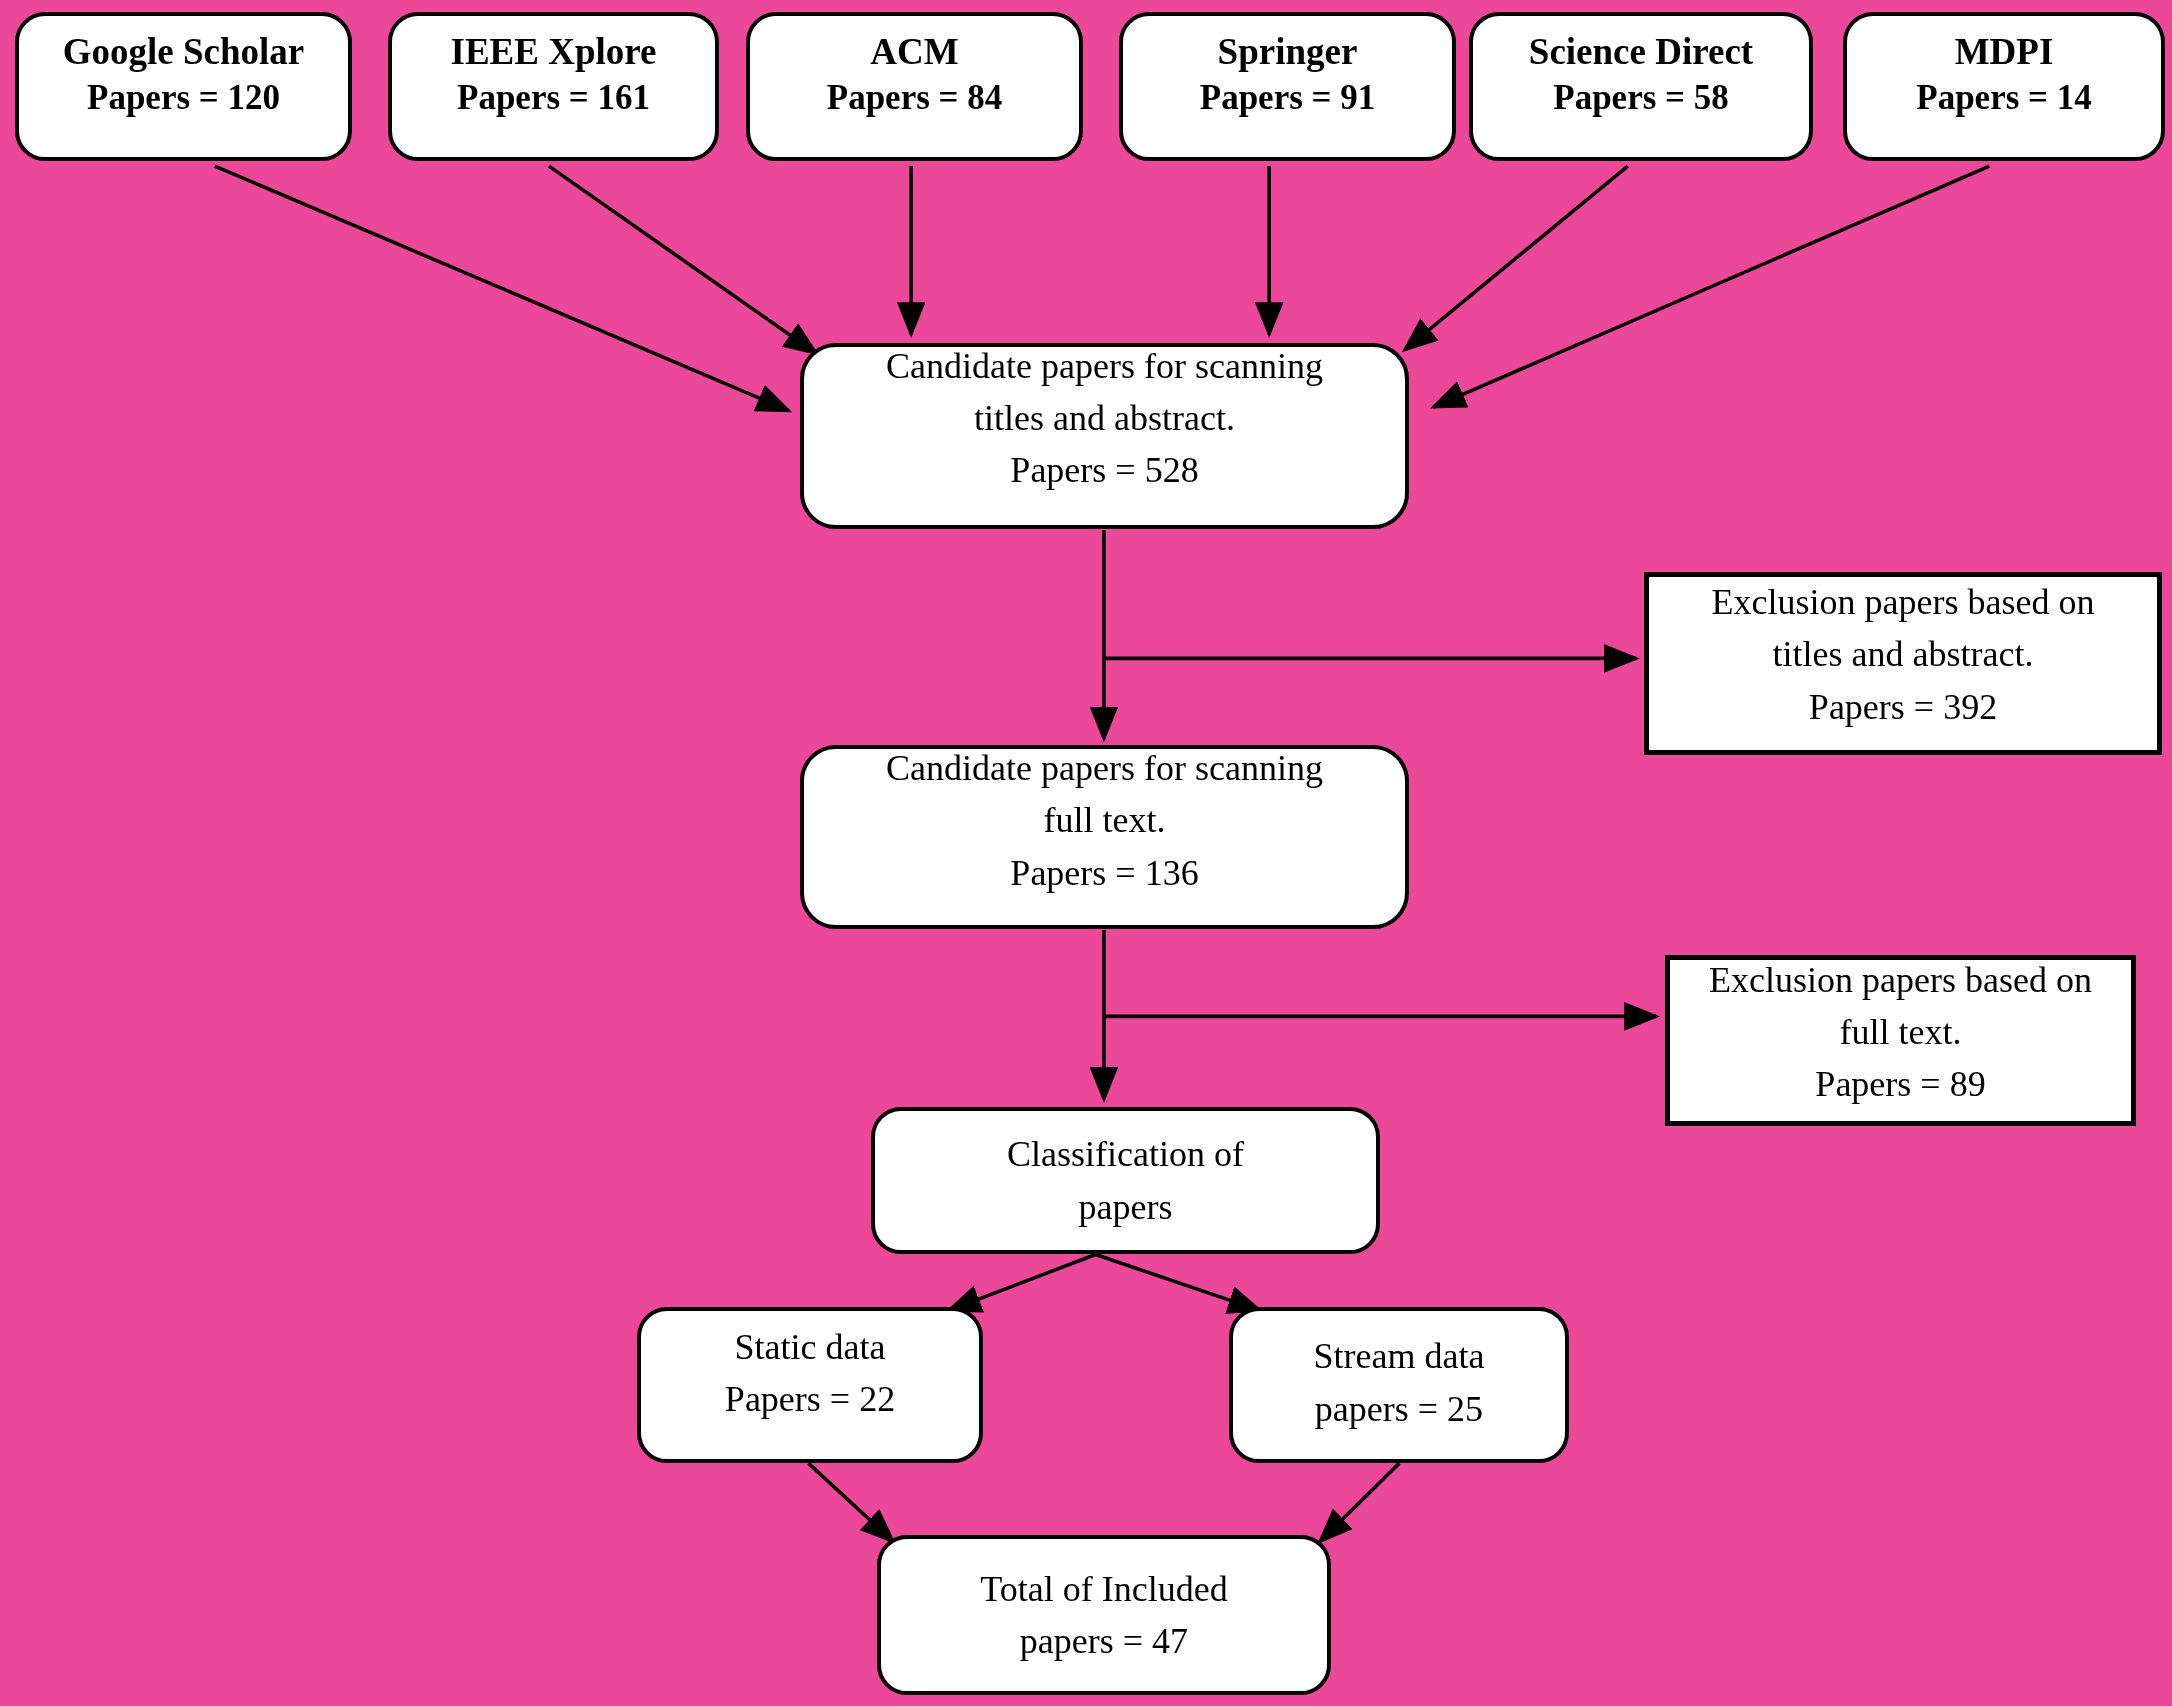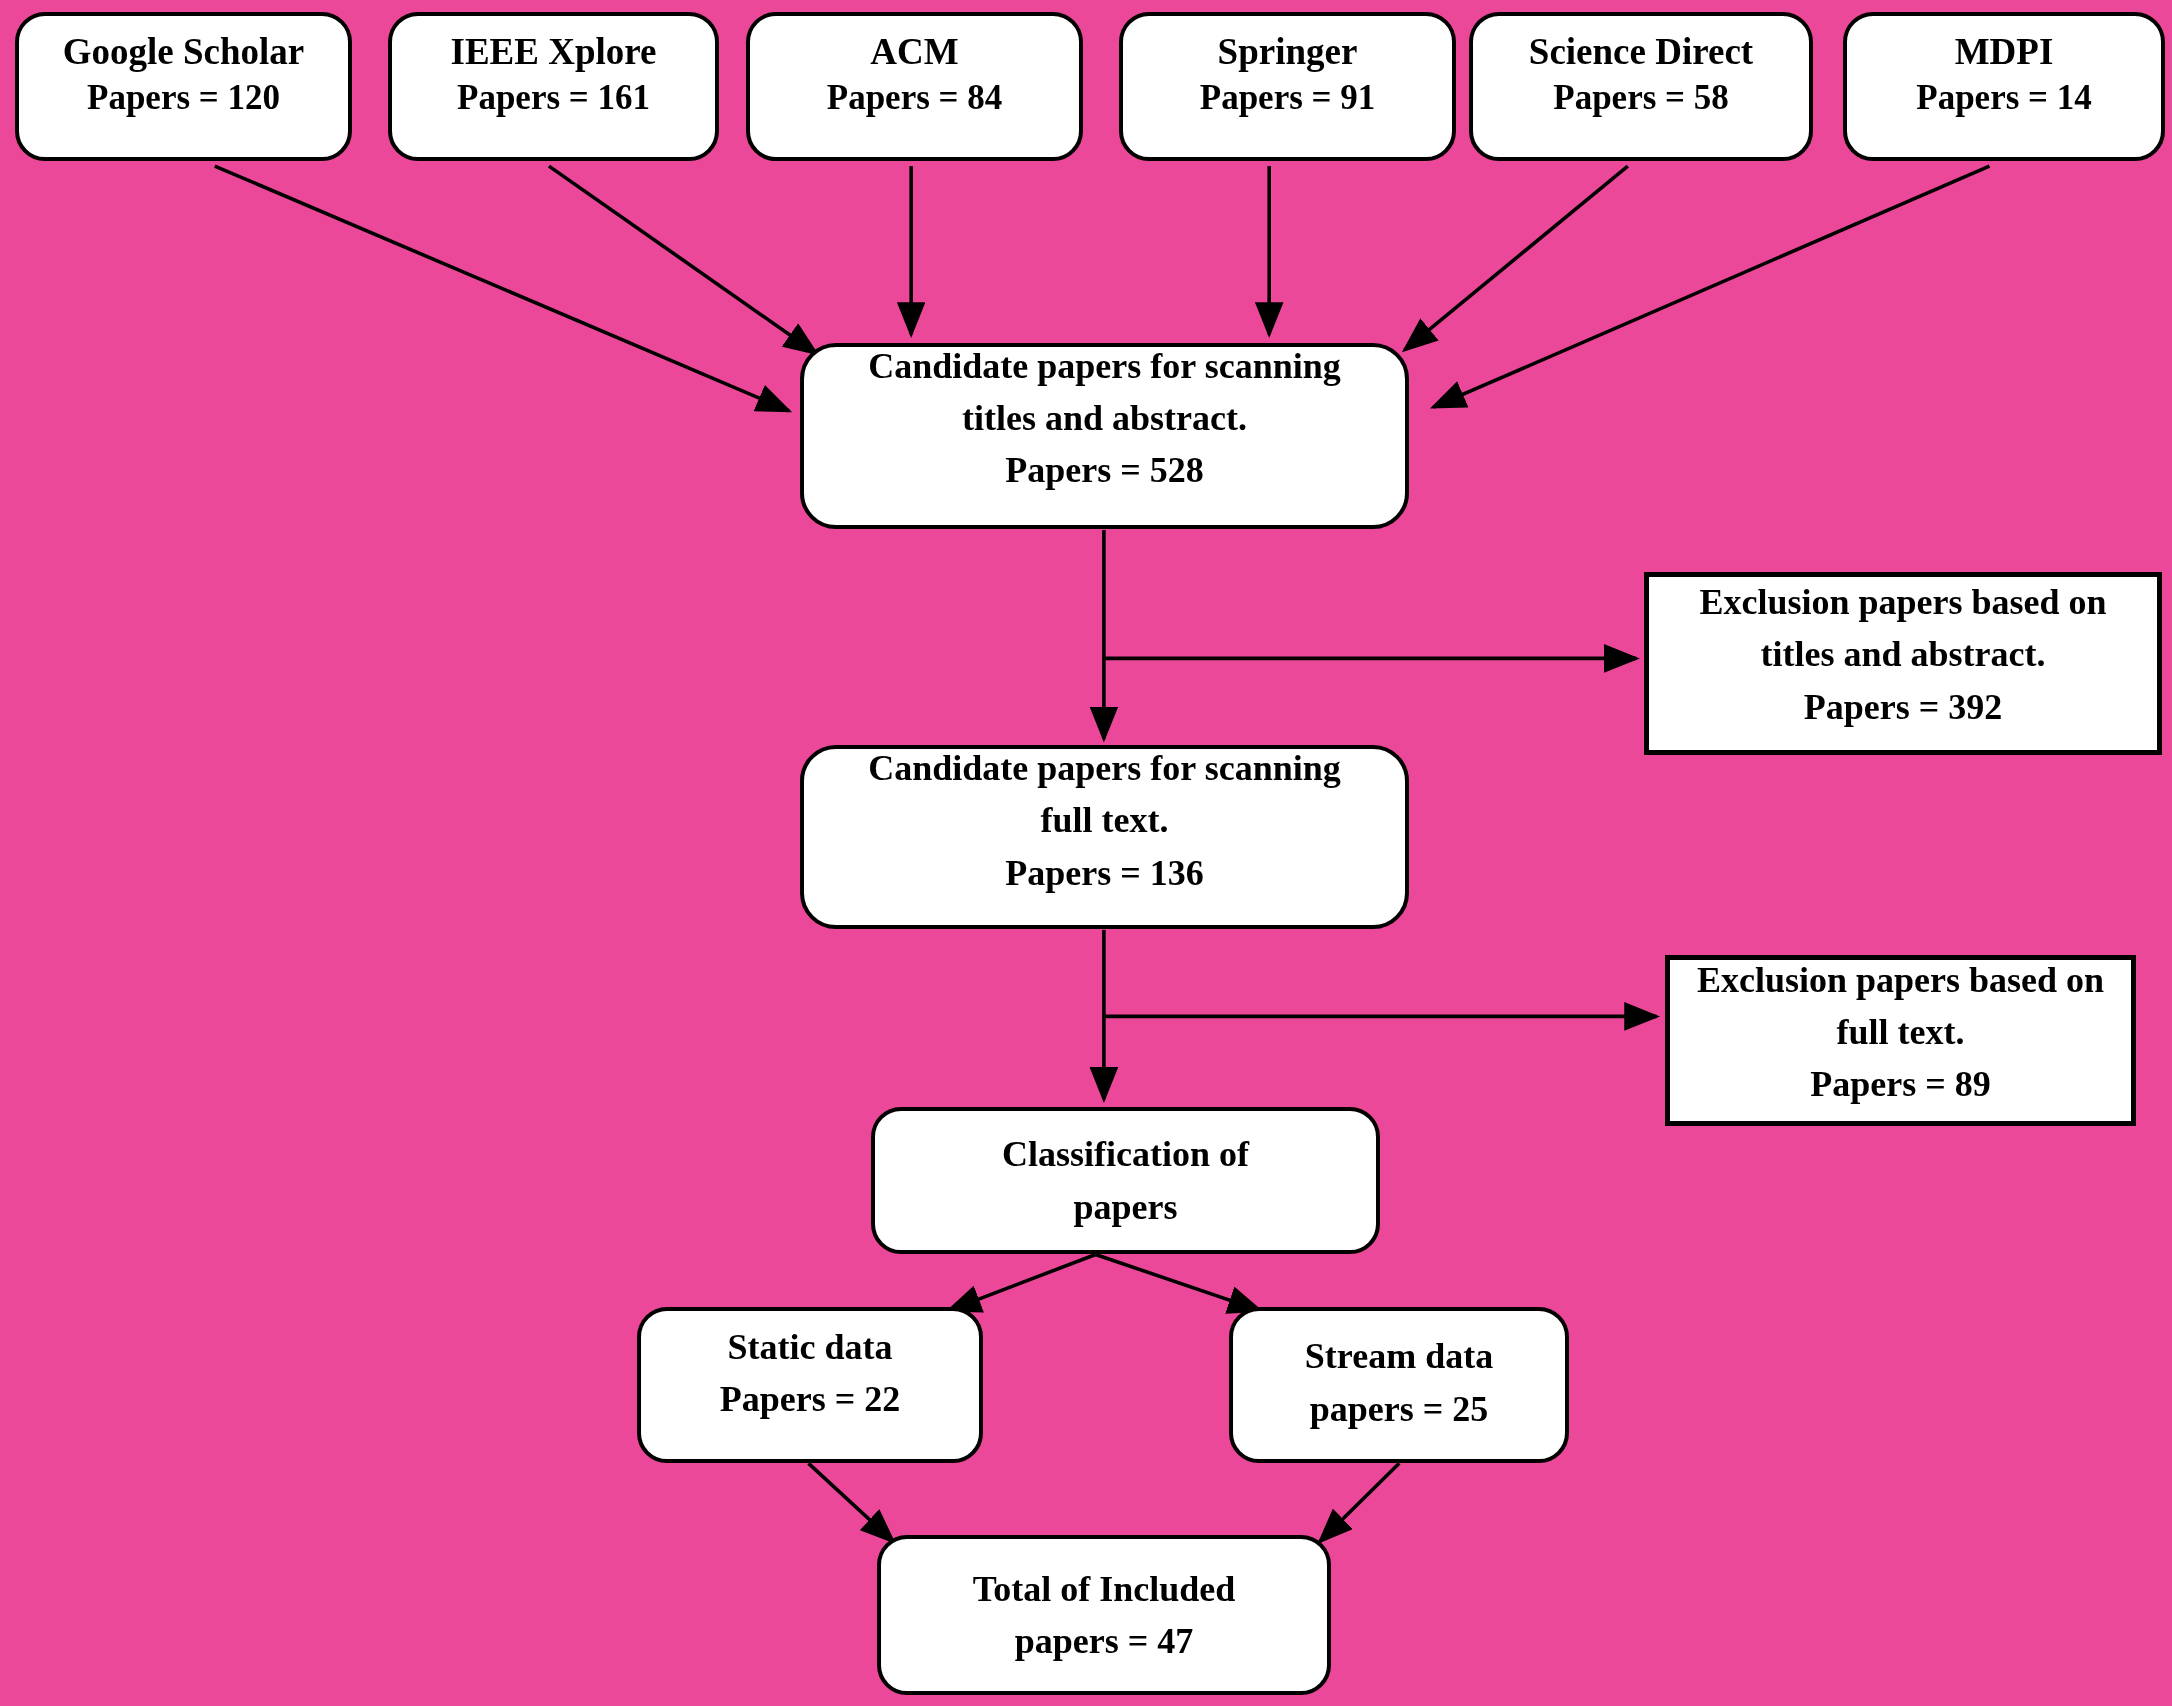--- a/index.html
+++ b/index.html
@@ -34,21 +34,21 @@
     align-items: center;
     justify-content: center;
     text-align: center;
   }
   .rounded   { border-radius: 30px; }
   .rounded-lg{ border-radius: 36px; }
   .square    { border-radius: 0; border-width: 5.4px; }
 
   .src-title { font-weight: 700; font-size: 37px; line-height: 1.25; white-space: nowrap; }
   .src-count { font-weight: 700; font-size: 35px; line-height: 1.3;  white-space: nowrap; }
-  .line      { font-weight: 700; font-size: 36px; line-height: 1.45; white-space: nowrap; }
+  .line      { font-weight: 400; font-size: 36px; line-height: 1.45; white-space: nowrap; }
 
   
   .src { padding-bottom: 23px; }
 
   
   #n-google        { left: 15px;   top: 12px;   width: 337px;  height: 149px; }
   #n-ieee          { left: 388px;  top: 12px;   width: 331px;  height: 149px; align-items: center; }
   #n-acm           { left: 746px; top: 12px;   width: 337px;  height: 149px; }
   #n-springer      { left: 1119px; top: 12px;   width: 337px;  height: 149px; }
   #n-sciencedirect { left: 1469px; top: 12px;   width: 344px;  height: 149px; }

